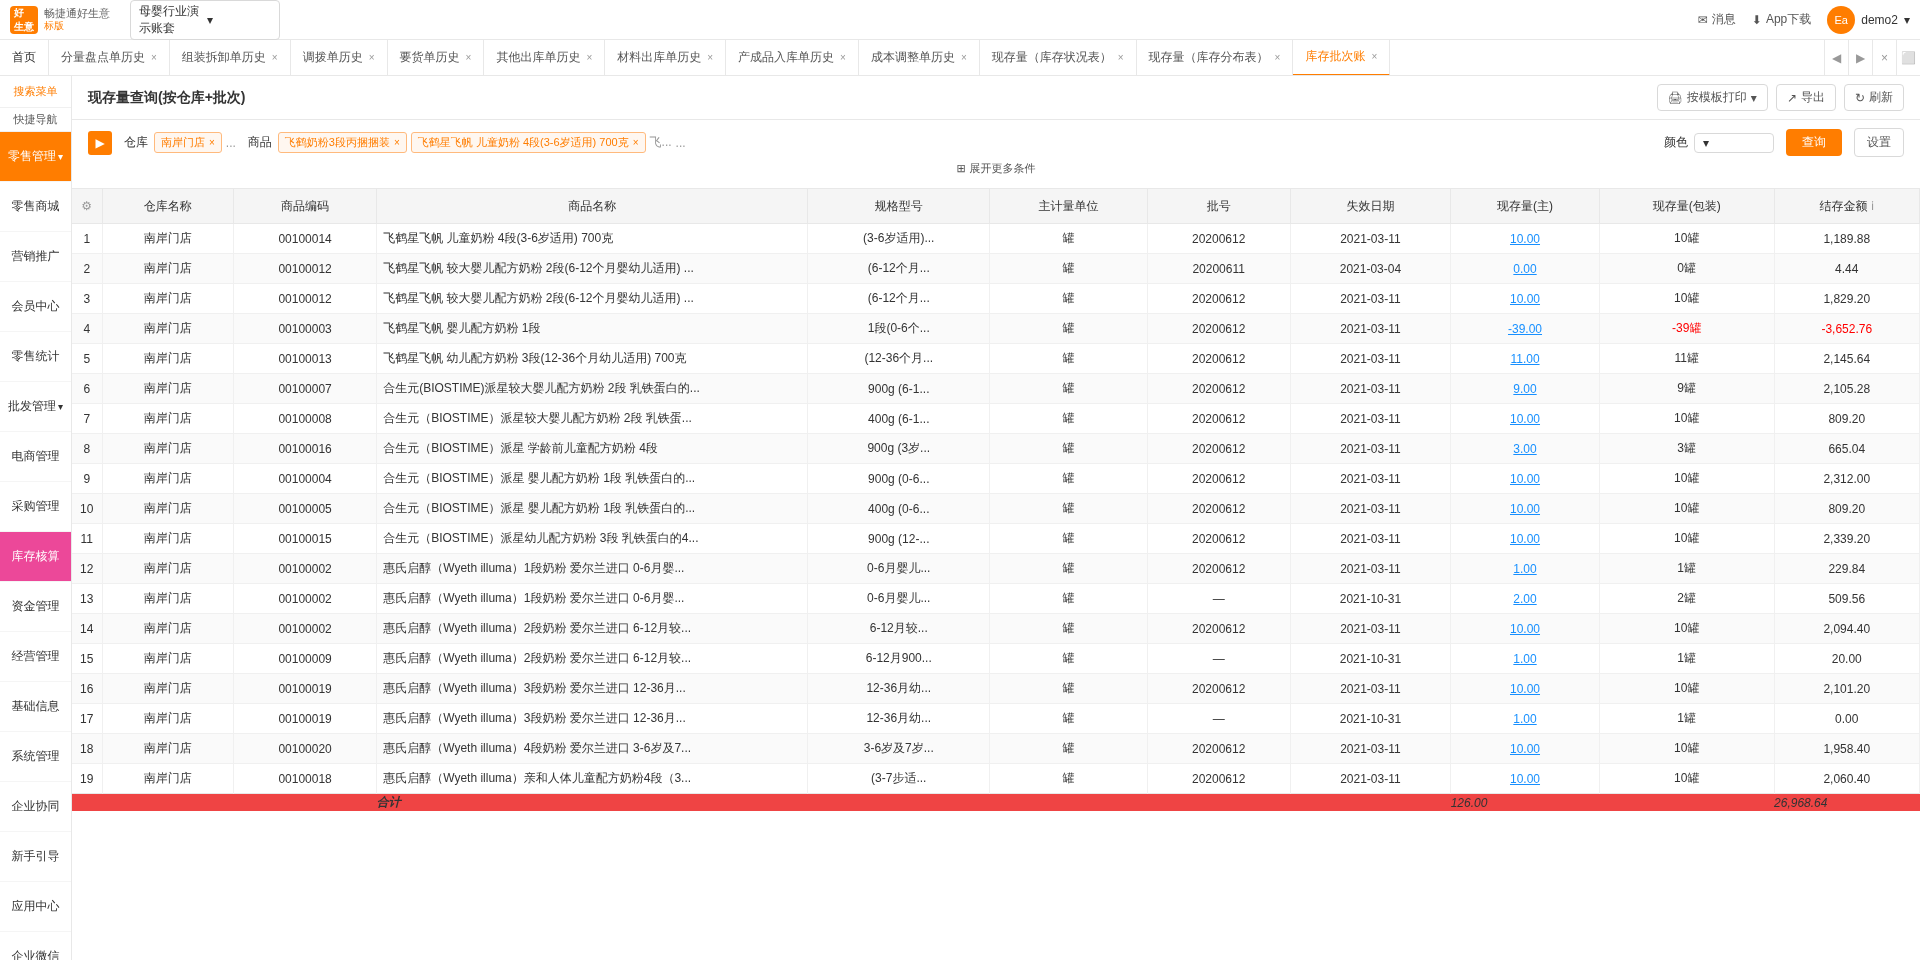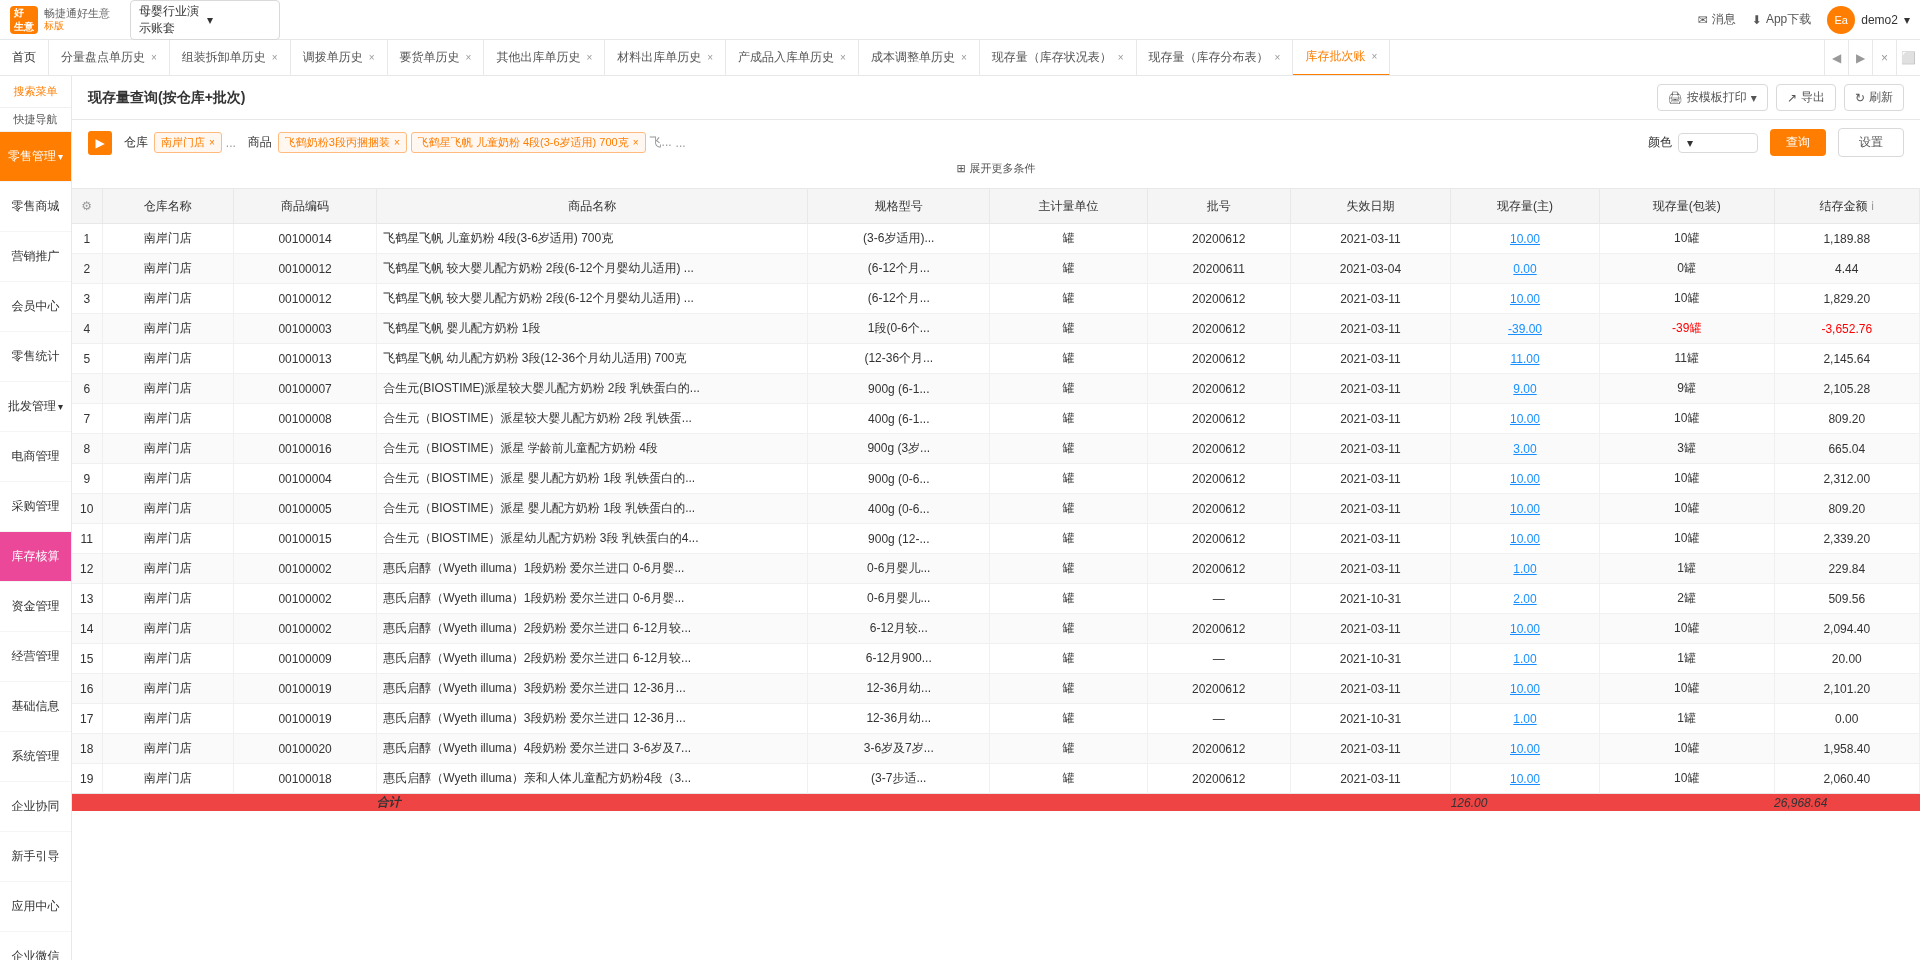--- a/index.html
+++ b/index.html
@@ -51,21 +51,21 @@
     
     .filter-area { background: #fff; border-bottom: 1px solid #e8e8e8; padding: 8px 16px; }
     .filter-row { display: flex; align-items: center; gap: 12px; flex-wrap: nowrap; }
     .filter-item { display: flex; align-items: center; gap: 6px; }
     .filter-label { font-size: 12px; color: #333; white-space: nowrap; }
     .filter-tags { display: flex; align-items: center; gap: 4px; flex-wrap: wrap; }
     .filter-tag { display: flex; align-items: center; gap: 4px; background: #fff7f0; border: 1px solid #ffba7d; border-radius: 3px; padding: 2px 6px; font-size: 11px; color: #ff7d00; }
     .filter-tag .remove { cursor: pointer; color: #ff7d00; font-size: 10px; }
     .filter-more { color: #999; cursor: pointer; font-size: 12px; }
     .btn-query { background: #ff7d00; color: #fff; border: none; border-radius: 4px; padding: 5px 16px; cursor: pointer; font-size: 12px; }
-    .btn-setting { background: #fff; color: #555; border: 1px solid #d9d9d9; border-radius: 4px; padding: 5px 20px; cursor: pointer; font-size: 12px; }
+    .btn-setting { background: #fff; color: #555; border: 1px solid #d9d9d9; border-radius: 4px; padding: 5px 12px; cursor: pointer; font-size: 12px; }
     .filter-color-label { color: #333; font-size: 12px; white-space: nowrap; }
     .filter-color-select { display: flex; align-items: center; border: 1px solid #d9d9d9; border-radius: 4px; padding: 2px 8px; min-width: 80px; cursor: pointer; }
 
     
     .table-container { flex: 1; overflow: auto; background: #fff; }
     table { width: 100%; border-collapse: collapse; font-size: 12px; }
     thead tr { background: #f5f5f5; }
     thead th { padding: 8px 6px; text-align: center; border-bottom: 1px solid #e8e8e8; border-right: 1px solid #e8e8e8; color: #333; font-weight: 500; white-space: nowrap; position: sticky; top: 0; background: #f5f5f5; z-index: 1; }
     tbody tr { border-bottom: 1px solid #f0f0f0; }
     tbody tr.alt { background: #fafafa; }

